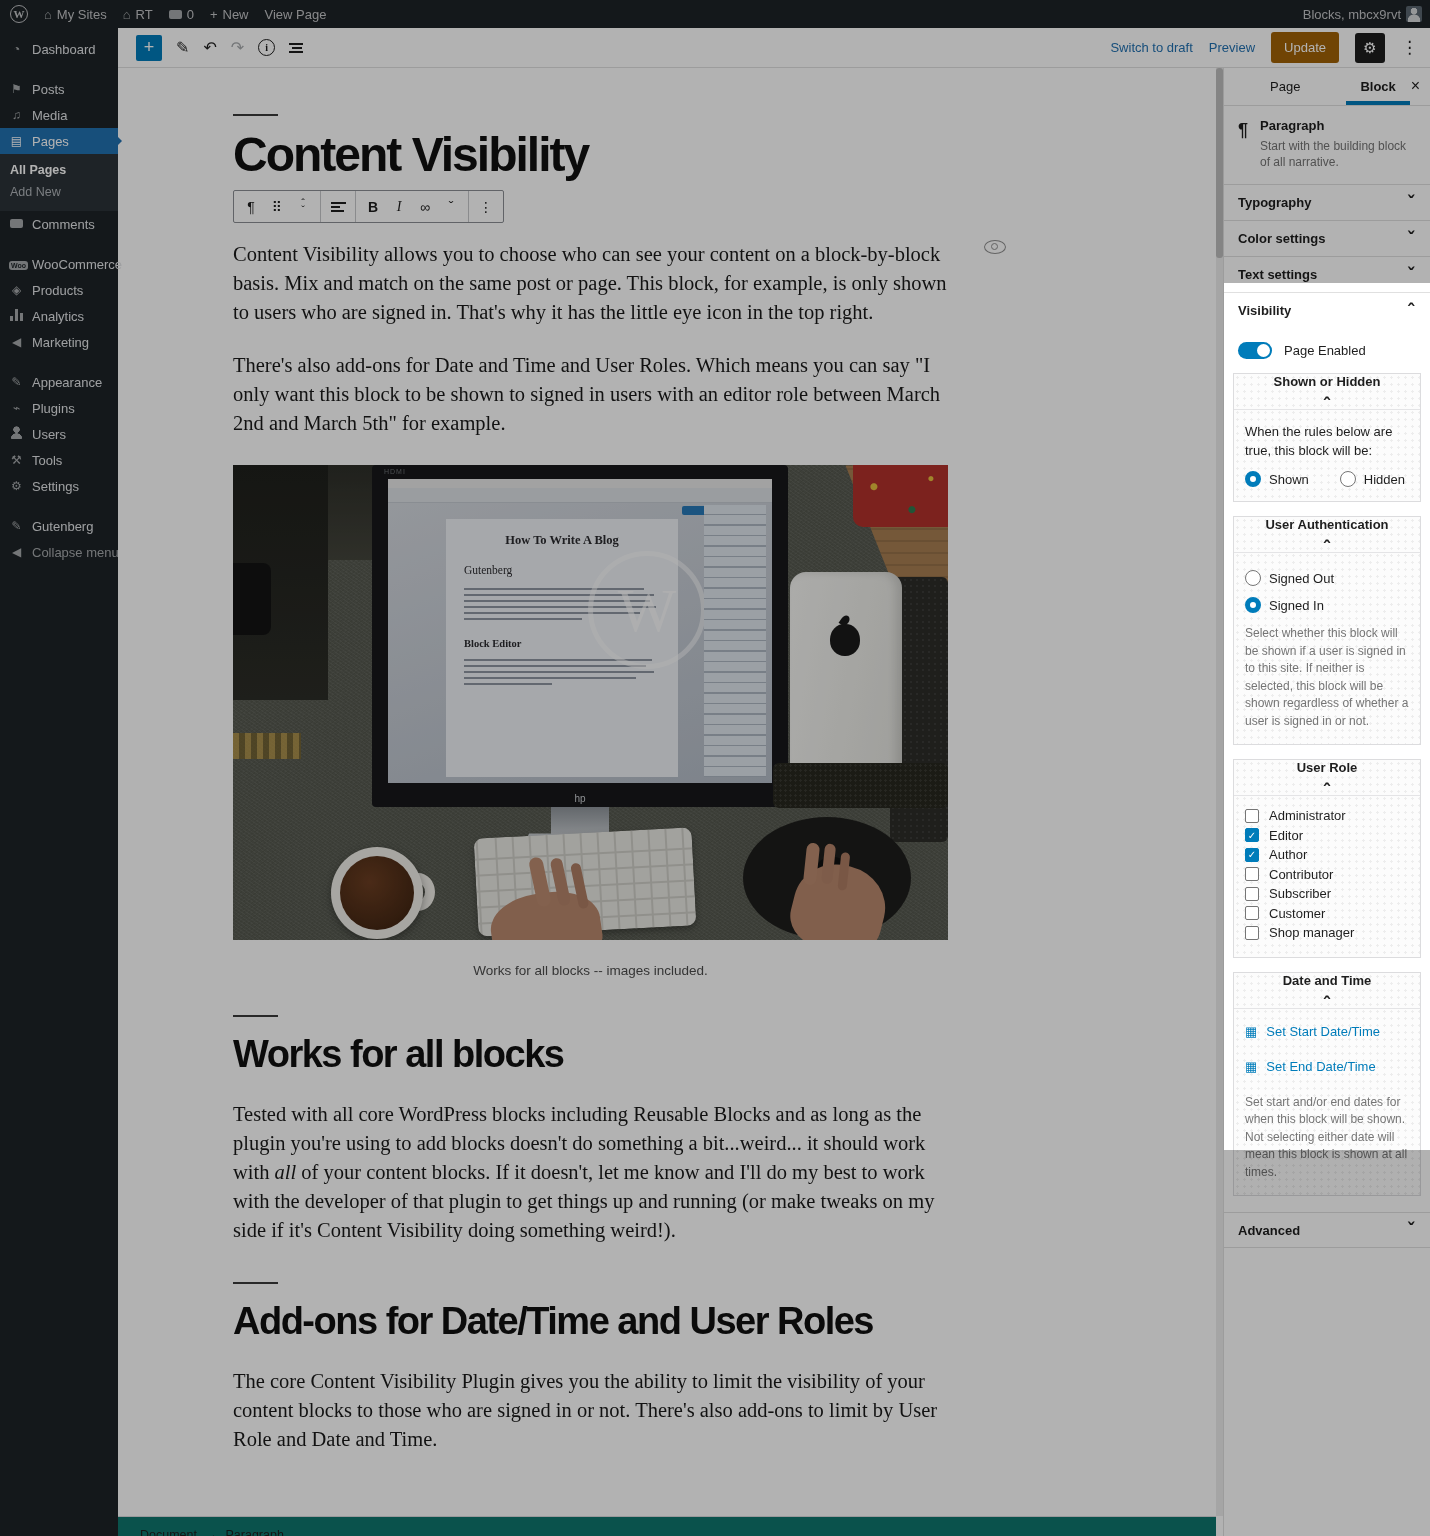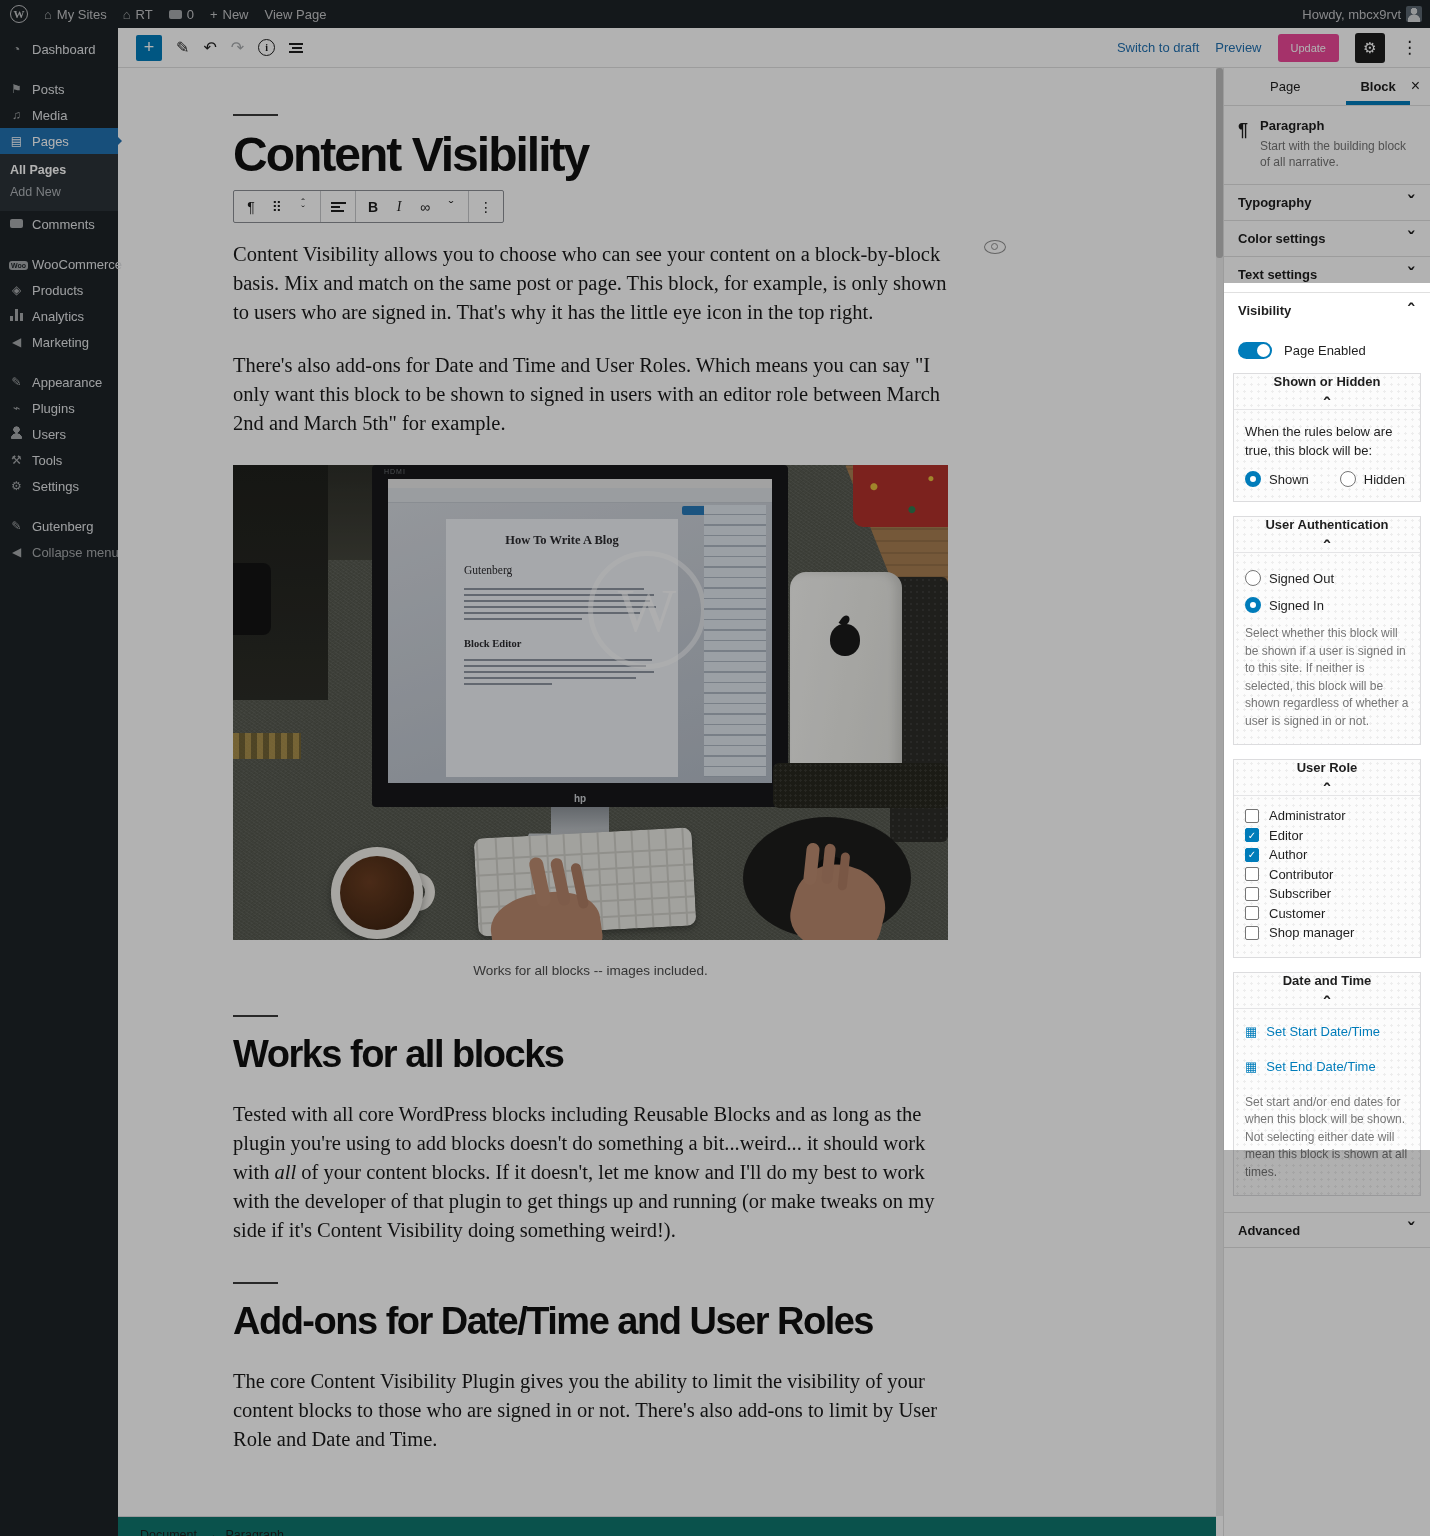--- a/index.html
+++ b/index.html
@@ -52,21 +52,21 @@
               display:flex; align-items:center; justify-content:center; cursor:pointer; }
   .eh-ic { font-size:16px; color:#1e1e1e; cursor:pointer; }
   .eh-ic.disabled { color:#a7aaad; }
   .info-circle { width:17px; height:17px; border:1.6px solid #1e1e1e; border-radius:50%; font-size:10px; font-weight:700;
                  font-family:"Liberation Serif",serif; display:flex; align-items:center; justify-content:center; cursor:pointer; }
   .listview-icon { width:16px; height:12px; cursor:pointer;
     background-image:linear-gradient(#1e1e1e,#1e1e1e),linear-gradient(#1e1e1e,#1e1e1e),linear-gradient(#1e1e1e,#1e1e1e);
     background-size:14px 2px,10px 2px,14px 2px; background-position:0 1px,3px 5px,0 9px; background-repeat:no-repeat; }
   .eh-right { display:flex; align-items:center; gap:16px; padding-right:12px; }
   .eh-link { color:#2271b1; font-size:13px; cursor:pointer; white-space:nowrap; }
-  .update-btn { background:#ec4899; color:#fff; font-size:11px; border:none; border-radius:3px; padding:8px 13px; cursor:pointer; }
+  .update-btn { background:#a16207; color:#fff; font-size:13px; border:none; border-radius:3px; padding:8px 13px; cursor:pointer; }
   .gear-btn { width:30px; height:30px; background:#1e1e1e; color:#fff; border-radius:3px; font-size:15px;
               display:flex; align-items:center; justify-content:center; cursor:pointer; }
   .more-dots { font-size:17px; color:#1e1e1e; cursor:pointer; }
 
   
   .canvas { position:absolute; left:118px; top:68px; width:1098px; height:1448px; background:#fff; overflow:hidden; }
   .content-col { position:absolute; left:115px; top:46px; width:715px; }
   .divider-mark { width:45px; border-top:2px solid #3a3a3a; margin-bottom:14px; }
   h1.post-title { font-size:48px; font-weight:700; letter-spacing:-2px; line-height:1.05; color:#111; }
   .block-toolbar { display:inline-flex; align-items:stretch; background:#fff; border:1px solid #8c8f94; border-radius:2px;
@@ -173,21 +173,21 @@
     <span class="ab-item">
       <span>+</span>
       <span>New</span>
     </span>
     <span class="ab-item">
       <span>View Page</span>
     </span>
   </div>
   <div class="ab-right">
     <span class="ab-item">
-      <span>Howdy, mbcx9rvt</span>
+      <span>Blocks, mbcx9rvt</span>
       <span class="avatar"></span>
     </span>
   </div>
 </header>
 
 <nav class="admin-menu">
   <div class="mi">
     <span class="ic">◔</span>
     <span>Dashboard</span>
     </div>
@@ -363,21 +363,21 @@
                 <div style="height:2px;background:#8e96a1;margin:4px 0;width:96%"></div>
                 <div style="height:2px;background:#8e96a1;margin:4px 0;width:93%"></div>
                 <div style="height:2px;background:#8e96a1;margin:4px 0;width:97%"></div>
                 <div style="height:2px;background:#8e96a1;margin:4px 0;width:88%"></div>
                 <div style="height:2px;background:#8e96a1;margin:4px 0;width:45%"></div>
               </div>
             </div>
             <div style="position:absolute;left:200px;top:72px;width:118px;height:118px;border:5px solid rgba(255,255,255,.5);border-radius:50%;display:flex;align-items:center;justify-content:center;font-family:'Liberation Serif',serif;font-size:62px;color:rgba(255,255,255,.62);">W</div>
             <div style="position:absolute;right:6px;top:26px;width:62px;bottom:6px;background:#dfe5ec;background-image:repeating-linear-gradient(to bottom,transparent 0 9px,rgba(110,124,142,.45) 9px 10.5px);"></div>
           </div>
-          <span style="position:absolute;left:50%;bottom:3px;transform:translateX(-50%);font-size:10px;font-weight:700;color:#c9ccd0;">hp</span>
+          <span style="position:absolute;left:50%;bottom:3px;transform:translateX(-50%);font-size:10px;font-weight:400;color:#c9ccd0;">hp</span>
         </div>
         <div style="position:absolute;left:318px;top:342px;width:58px;height:28px;background:linear-gradient(#8f959b,#c4c8cc);"></div>
         <div style="position:absolute;left:272px;top:368px;width:150px;height:58px;background:linear-gradient(#c9cdd1,#aab0b5);clip-path:polygon(16% 0,84% 0,100% 100%,0 100%);border-radius:6px;"></div>
 
         <div style="position:absolute;left:557px;top:107px;width:112px;height:218px;background:linear-gradient(100deg,#f6f6f3,#e4e4df);border-radius:16px;box-shadow:inset -6px 0 10px rgba(0,0,0,.12);">
           <span class="apple-logo" style="left:40px;top:52px;"></span>
         </div>
         <div style="position:absolute;left:540px;top:298px;width:175px;height:45px;background:#27271f;border-radius:6px;background-image:radial-gradient(rgba(255,255,255,.08) 1px,transparent 1.4px);background-size:5px 5px;"></div>
 
         <div style="position:absolute;left:168px;top:408px;width:34px;height:38px;border:10px solid #efede7;border-radius:50%;"></div>

